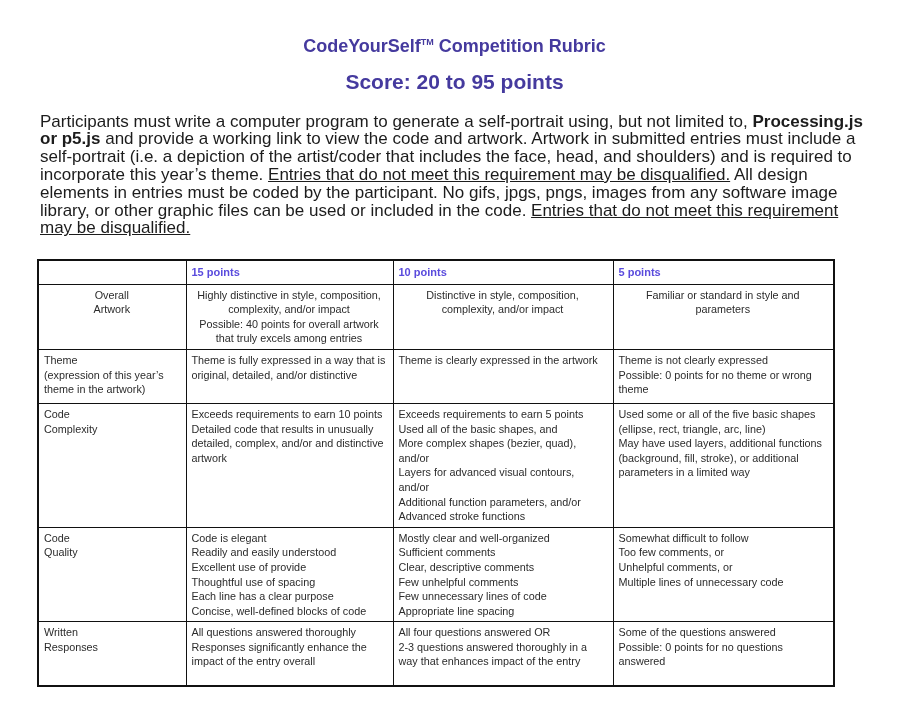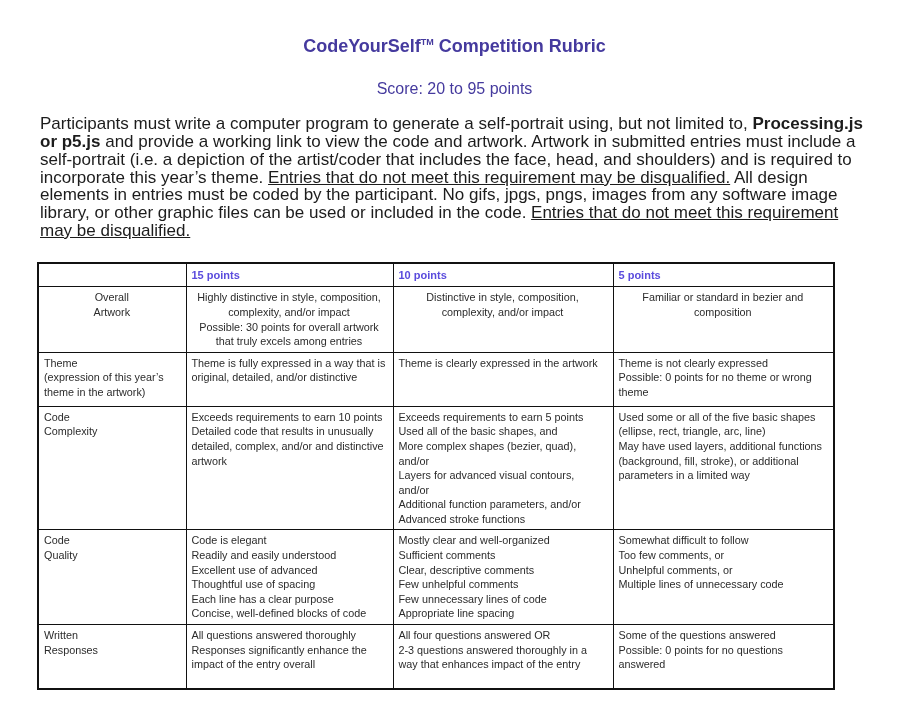--- a/index.html
+++ b/index.html
@@ -29,23 +29,23 @@
     font-size: 18px;
     font-weight: bold;
     margin: 0;
   }
   .doc-title sup {
     font-size: 9px;
     vertical-align: super;
     line-height: 0;
   }
   .doc-subtitle {
-    font-size: 16px;
-    font-weight: normal;
-    margin: 18px 0 0 0;
+    font-size: 21px;
+    font-weight: bold;
+    margin: 8px 0 0 0;
   }
   
   .intro {
     margin: 15px 38px 0 40px;
     font-size: 17px;
     line-height: 17.8px;
     color: #1c1c1c;
     text-align: left;
   }
   .intro .b { font-weight: bold; }
@@ -117,23 +117,23 @@
         <th>15 points</th>
         <th>10 points</th>
         <th>5 points</th>
       </tr>
     </thead>
     <tbody>
       <tr class="r1">
         <td class="row-label">Overall
 Artwork</td>
         <td>Highly distinctive in style, composition, complexity, and/or impact
-Possible: 30 points for overall artwork that truly excels among entries</td>
+Possible: 40 points for overall artwork that truly excels among entries</td>
         <td>Distinctive in style, composition, complexity, and/or impact</td>
-        <td>Familiar or standard in bezier and composition</td>
+        <td>Familiar or standard in style and parameters</td>
       </tr>
       <tr class="r3">
         <td class="row-label">Theme
 (expression of this year’s theme in the artwork)</td>
         <td>Theme is fully expressed in a way that is original, detailed, and/or distinctive</td>
         <td>Theme is clearly expressed in the artwork</td>
         <td>Theme is not clearly expressed
 Possible: 0 points for no theme or wrong theme</td>
       </tr>
       <tr class="r4">
@@ -148,21 +148,21 @@
 Advanced stroke functions</td>
         <td>Used some or all of the five basic shapes
 (ellipse, rect, triangle, arc, line)
 May have used layers, additional functions (background, fill, stroke), or additional parameters in a limited way</td>
       </tr>
       <tr class="r5">
         <td class="row-label">Code
 Quality</td>
         <td>Code is elegant
 Readily and easily understood
-Excellent use of advanced
+Excellent use of provide
 Thoughtful use of spacing
 Each line has a clear purpose
 Concise, well-defined blocks of code</td>
         <td>Mostly clear and well-organized
 Sufficient comments
 Clear, descriptive comments
 Few unhelpful comments
 Few unnecessary lines of code
 Appropriate line spacing</td>
         <td>Somewhat difficult to follow

